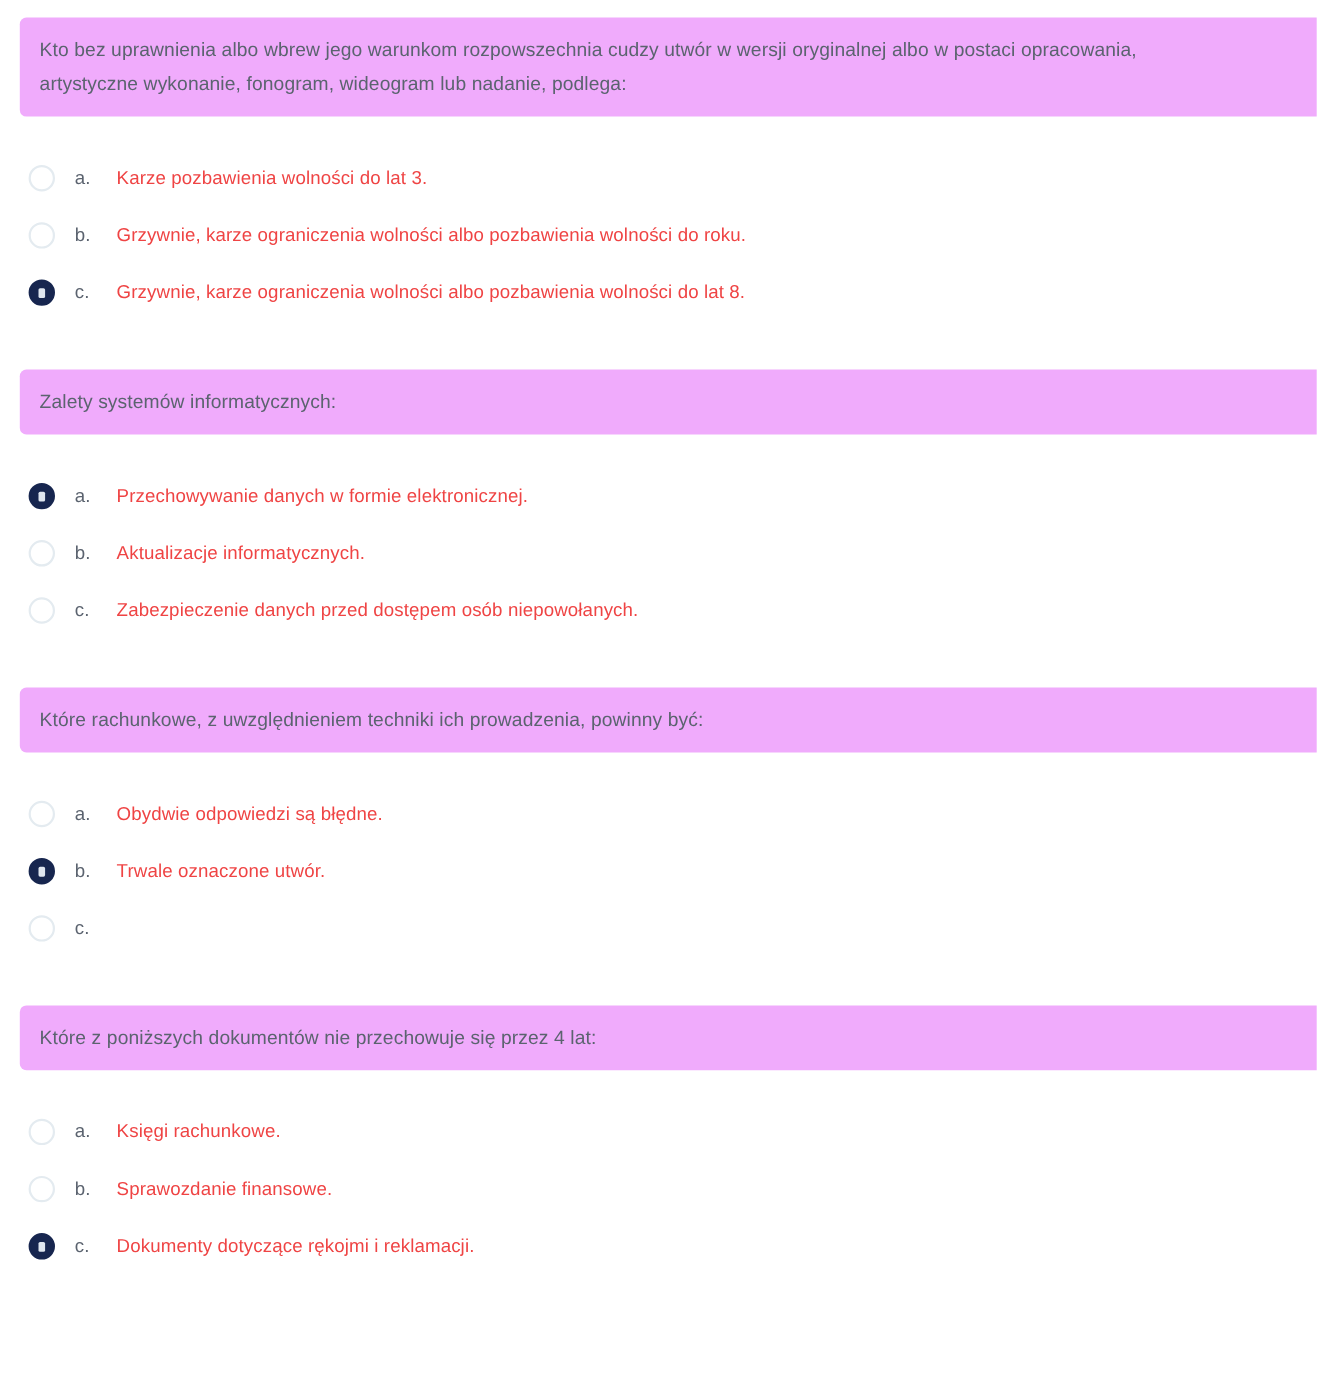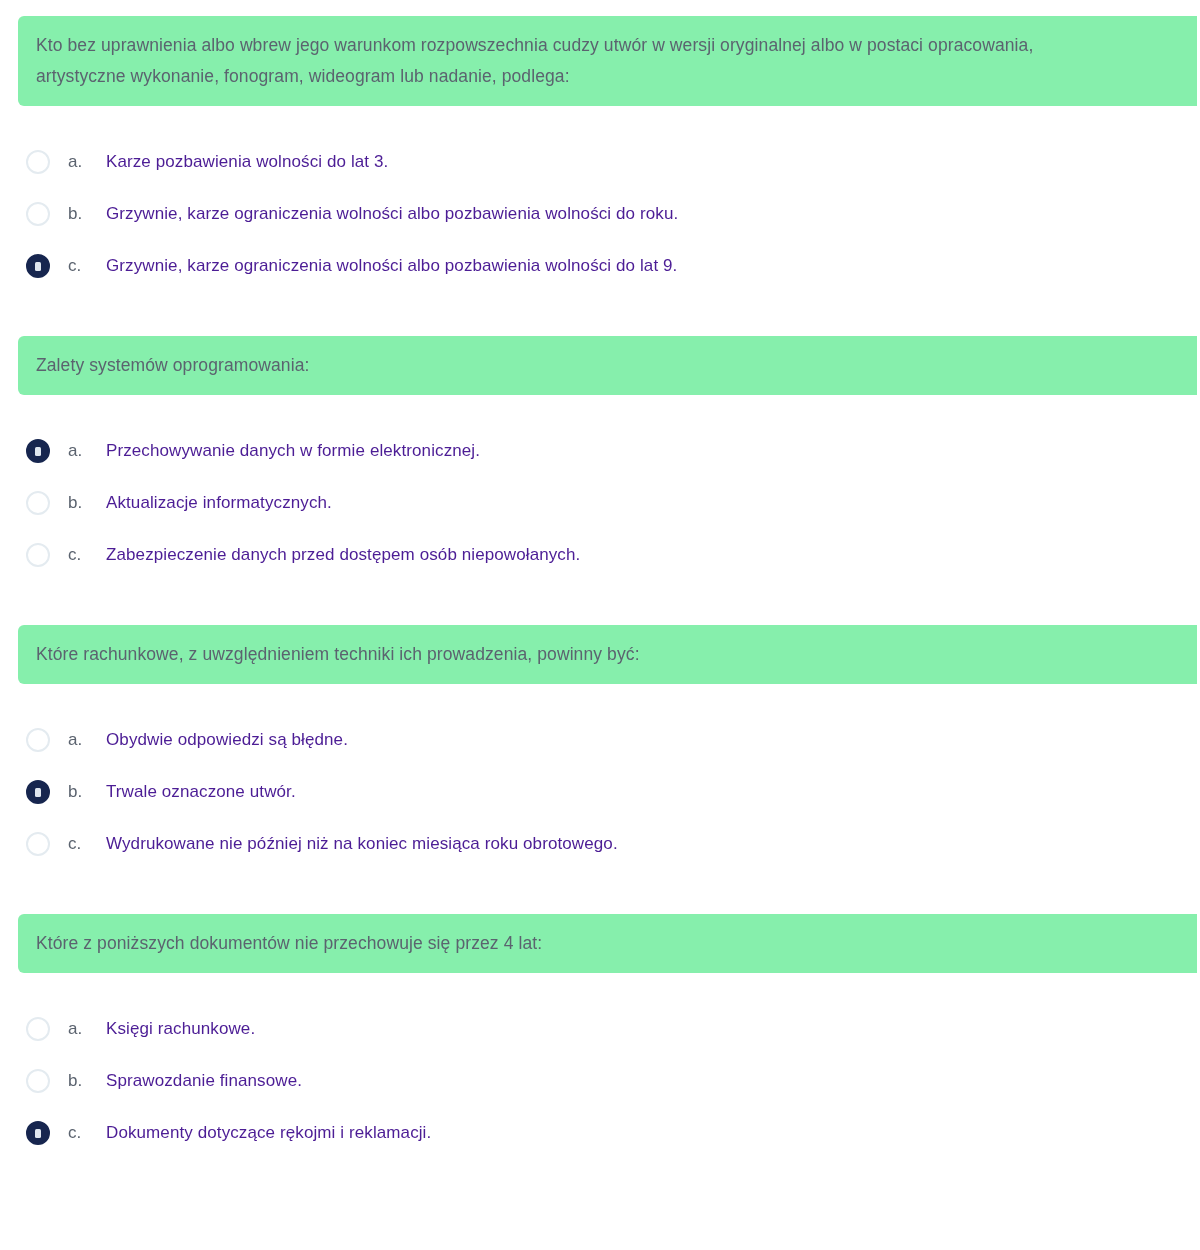--- a/index.html
+++ b/index.html
@@ -23,21 +23,21 @@
   }
 
   .question-block {
     width: 100%;
   }
 
   
   .question-header {
     margin-left: 18px;
     margin-right: 3px;
-    background: #86efac;
+    background: #f0abfc;
     border-radius: 6px 0 0 6px;
     padding: 14px 18px 14px 18px;
     min-height: 40px;
   }
   .question-header .qtext {
     font-size: 17.5px;
     line-height: 31px;
     color: #5b636f;
     letter-spacing: 0.1px;
     white-space: pre-wrap;
@@ -85,21 +85,21 @@
   .option-letter {
     flex: 0 0 auto;
     width: 38px;
     margin-left: 18px;
     font-size: 17px;
     color: #5b636f;
   }
   .option-text {
     flex: 1 1 auto;
     font-size: 17px;
-    color: #4c1d95;
+    color: #ef4444;
     letter-spacing: 0.1px;
     white-space: nowrap;
   }
 
   .q-spacer { height: 44px; }
 </style>
 </head>
 <body>
 
 <div class="quiz" id="quiz-root">
@@ -115,28 +115,28 @@
           <span class="option-text">Karze pozbawienia wolności do lat 3.</span>
         </div>
         <div class="option-row">
           <span class="radio unselected"></span>
           <span class="option-letter">b.</span>
           <span class="option-text">Grzywnie, karze ograniczenia wolności albo pozbawienia wolności do roku.</span>
         </div>
         <div class="option-row">
           <span class="radio selected"></span>
           <span class="option-letter">c.</span>
-          <span class="option-text">Grzywnie, karze ograniczenia wolności albo pozbawienia wolności do lat 9.</span>
+          <span class="option-text">Grzywnie, karze ograniczenia wolności albo pozbawienia wolności do lat 8.</span>
         </div>
       </div>
     </div>
     <div class="q-spacer"></div>
     <div class="question-block">
       <div class="question-header">
-        <div class="qtext">Zalety systemów oprogramowania:</div>
+        <div class="qtext">Zalety systemów informatycznych:</div>
       </div>
       <div class="options">
         <div class="option-row">
           <span class="radio selected"></span>
           <span class="option-letter">a.</span>
           <span class="option-text">Przechowywanie danych w formie elektronicznej.</span>
         </div>
         <div class="option-row">
           <span class="radio unselected"></span>
           <span class="option-letter">b.</span>
@@ -161,21 +161,20 @@
           <span class="option-text">Obydwie odpowiedzi są błędne.</span>
         </div>
         <div class="option-row">
           <span class="radio selected"></span>
           <span class="option-letter">b.</span>
           <span class="option-text">Trwale oznaczone utwór.</span>
         </div>
         <div class="option-row">
           <span class="radio unselected"></span>
           <span class="option-letter">c.</span>
-          <span class="option-text">Wydrukowane nie później niż na koniec miesiąca roku obrotowego.</span>
         </div>
       </div>
     </div>
     <div class="q-spacer"></div>
     <div class="question-block">
       <div class="question-header">
         <div class="qtext">Które z poniższych dokumentów nie przechowuje się przez 4 lat:</div>
       </div>
       <div class="options">
         <div class="option-row">

